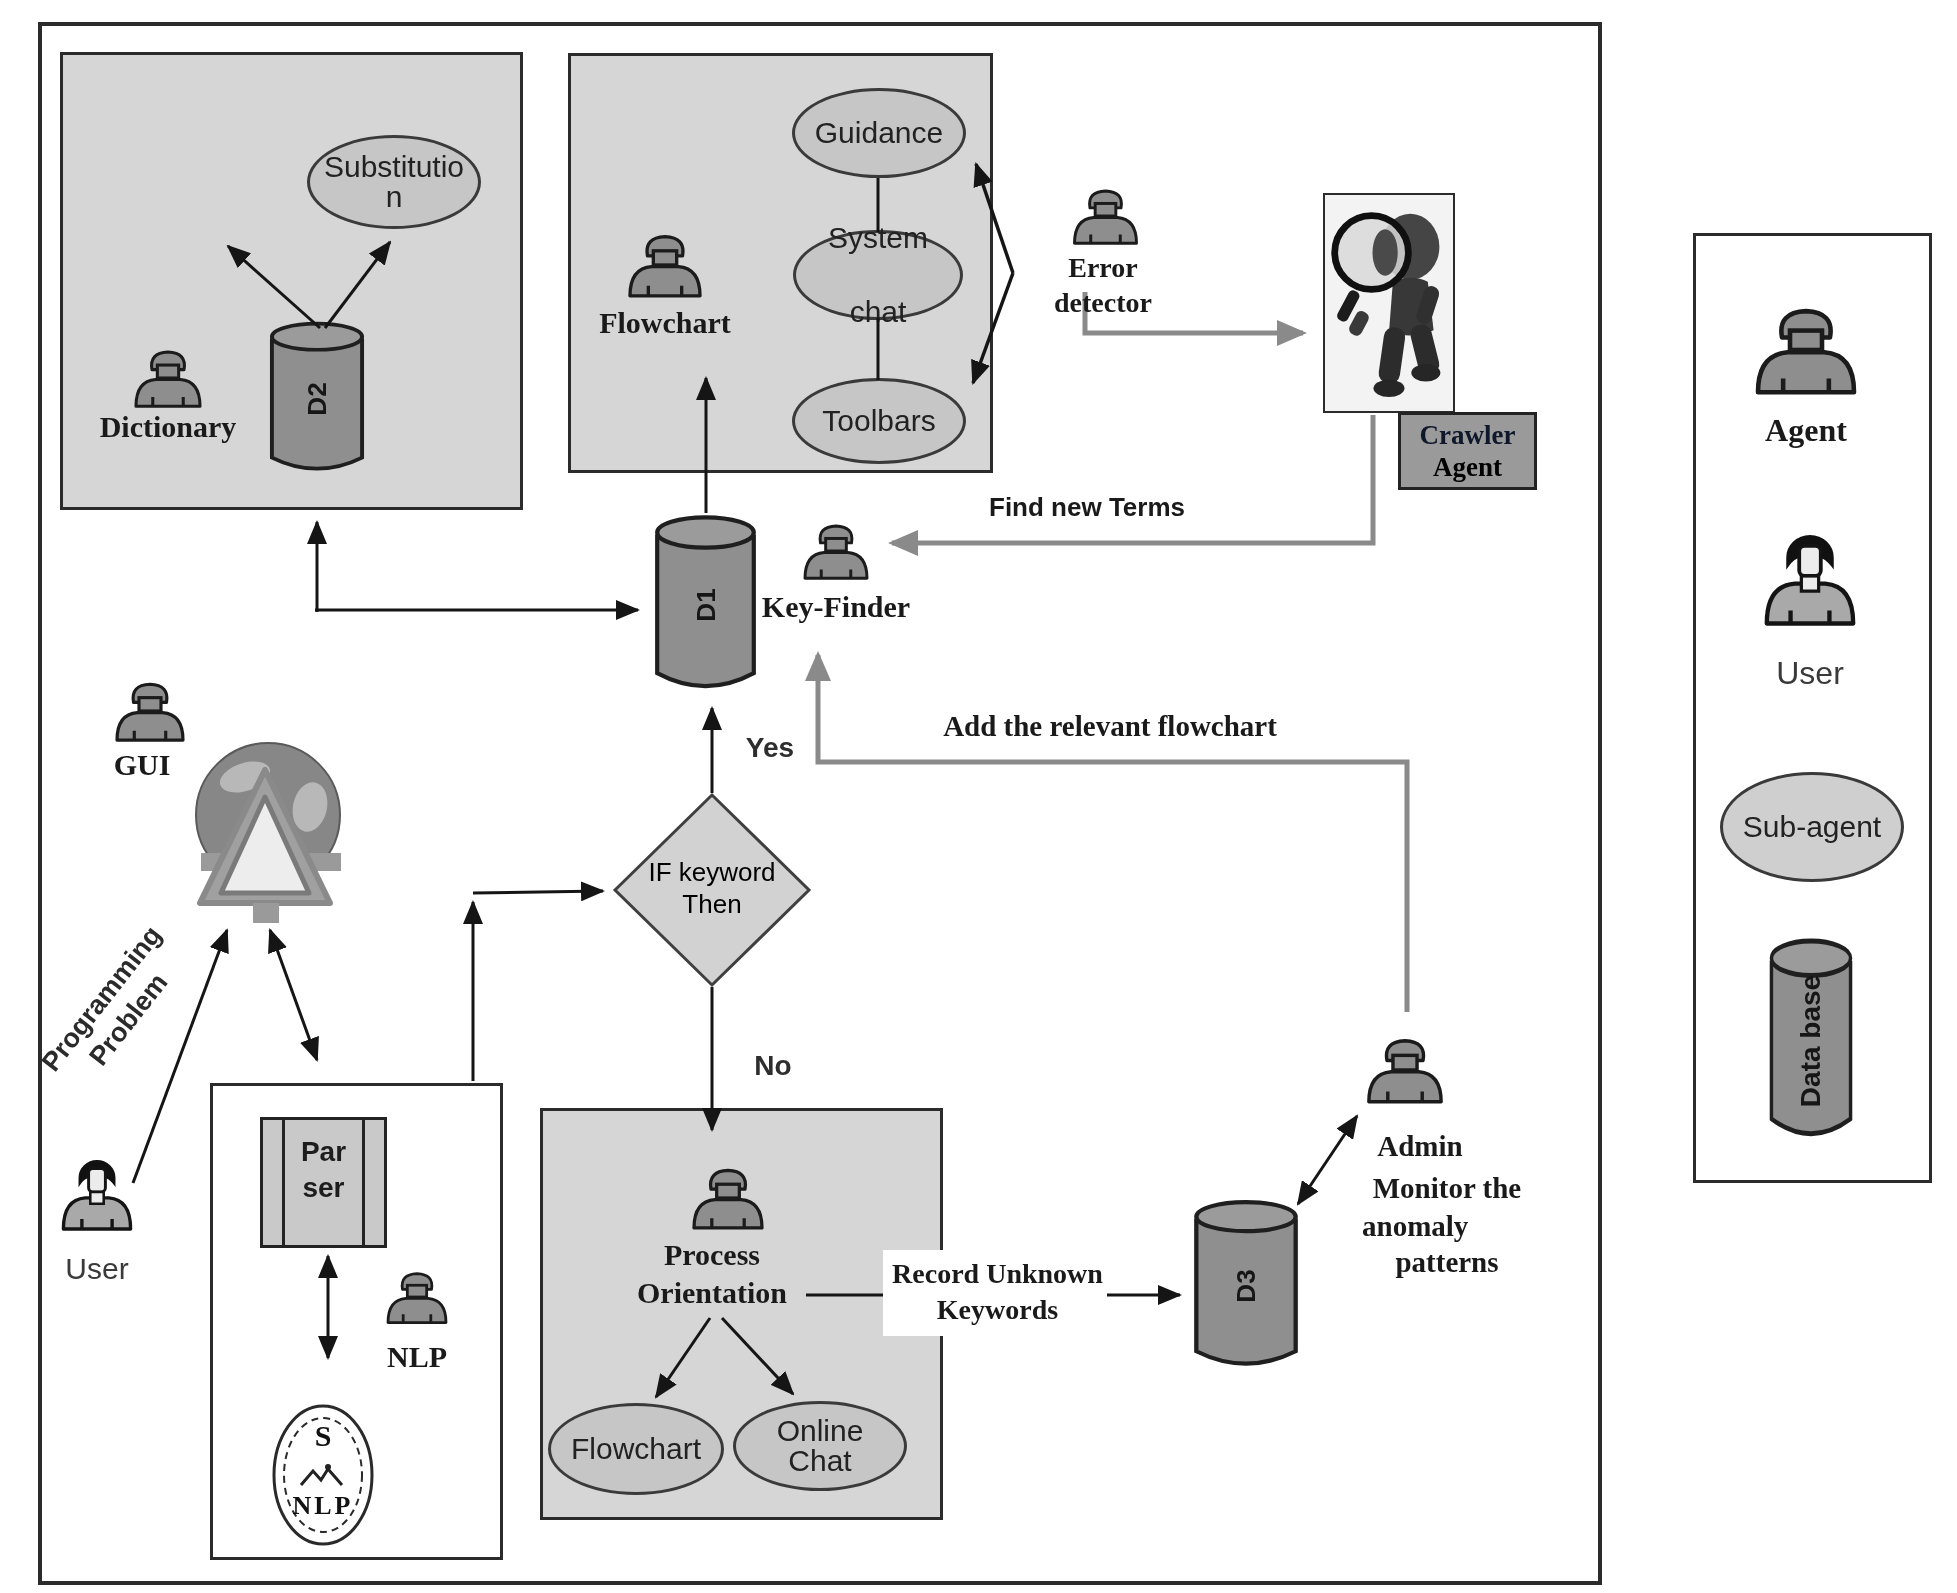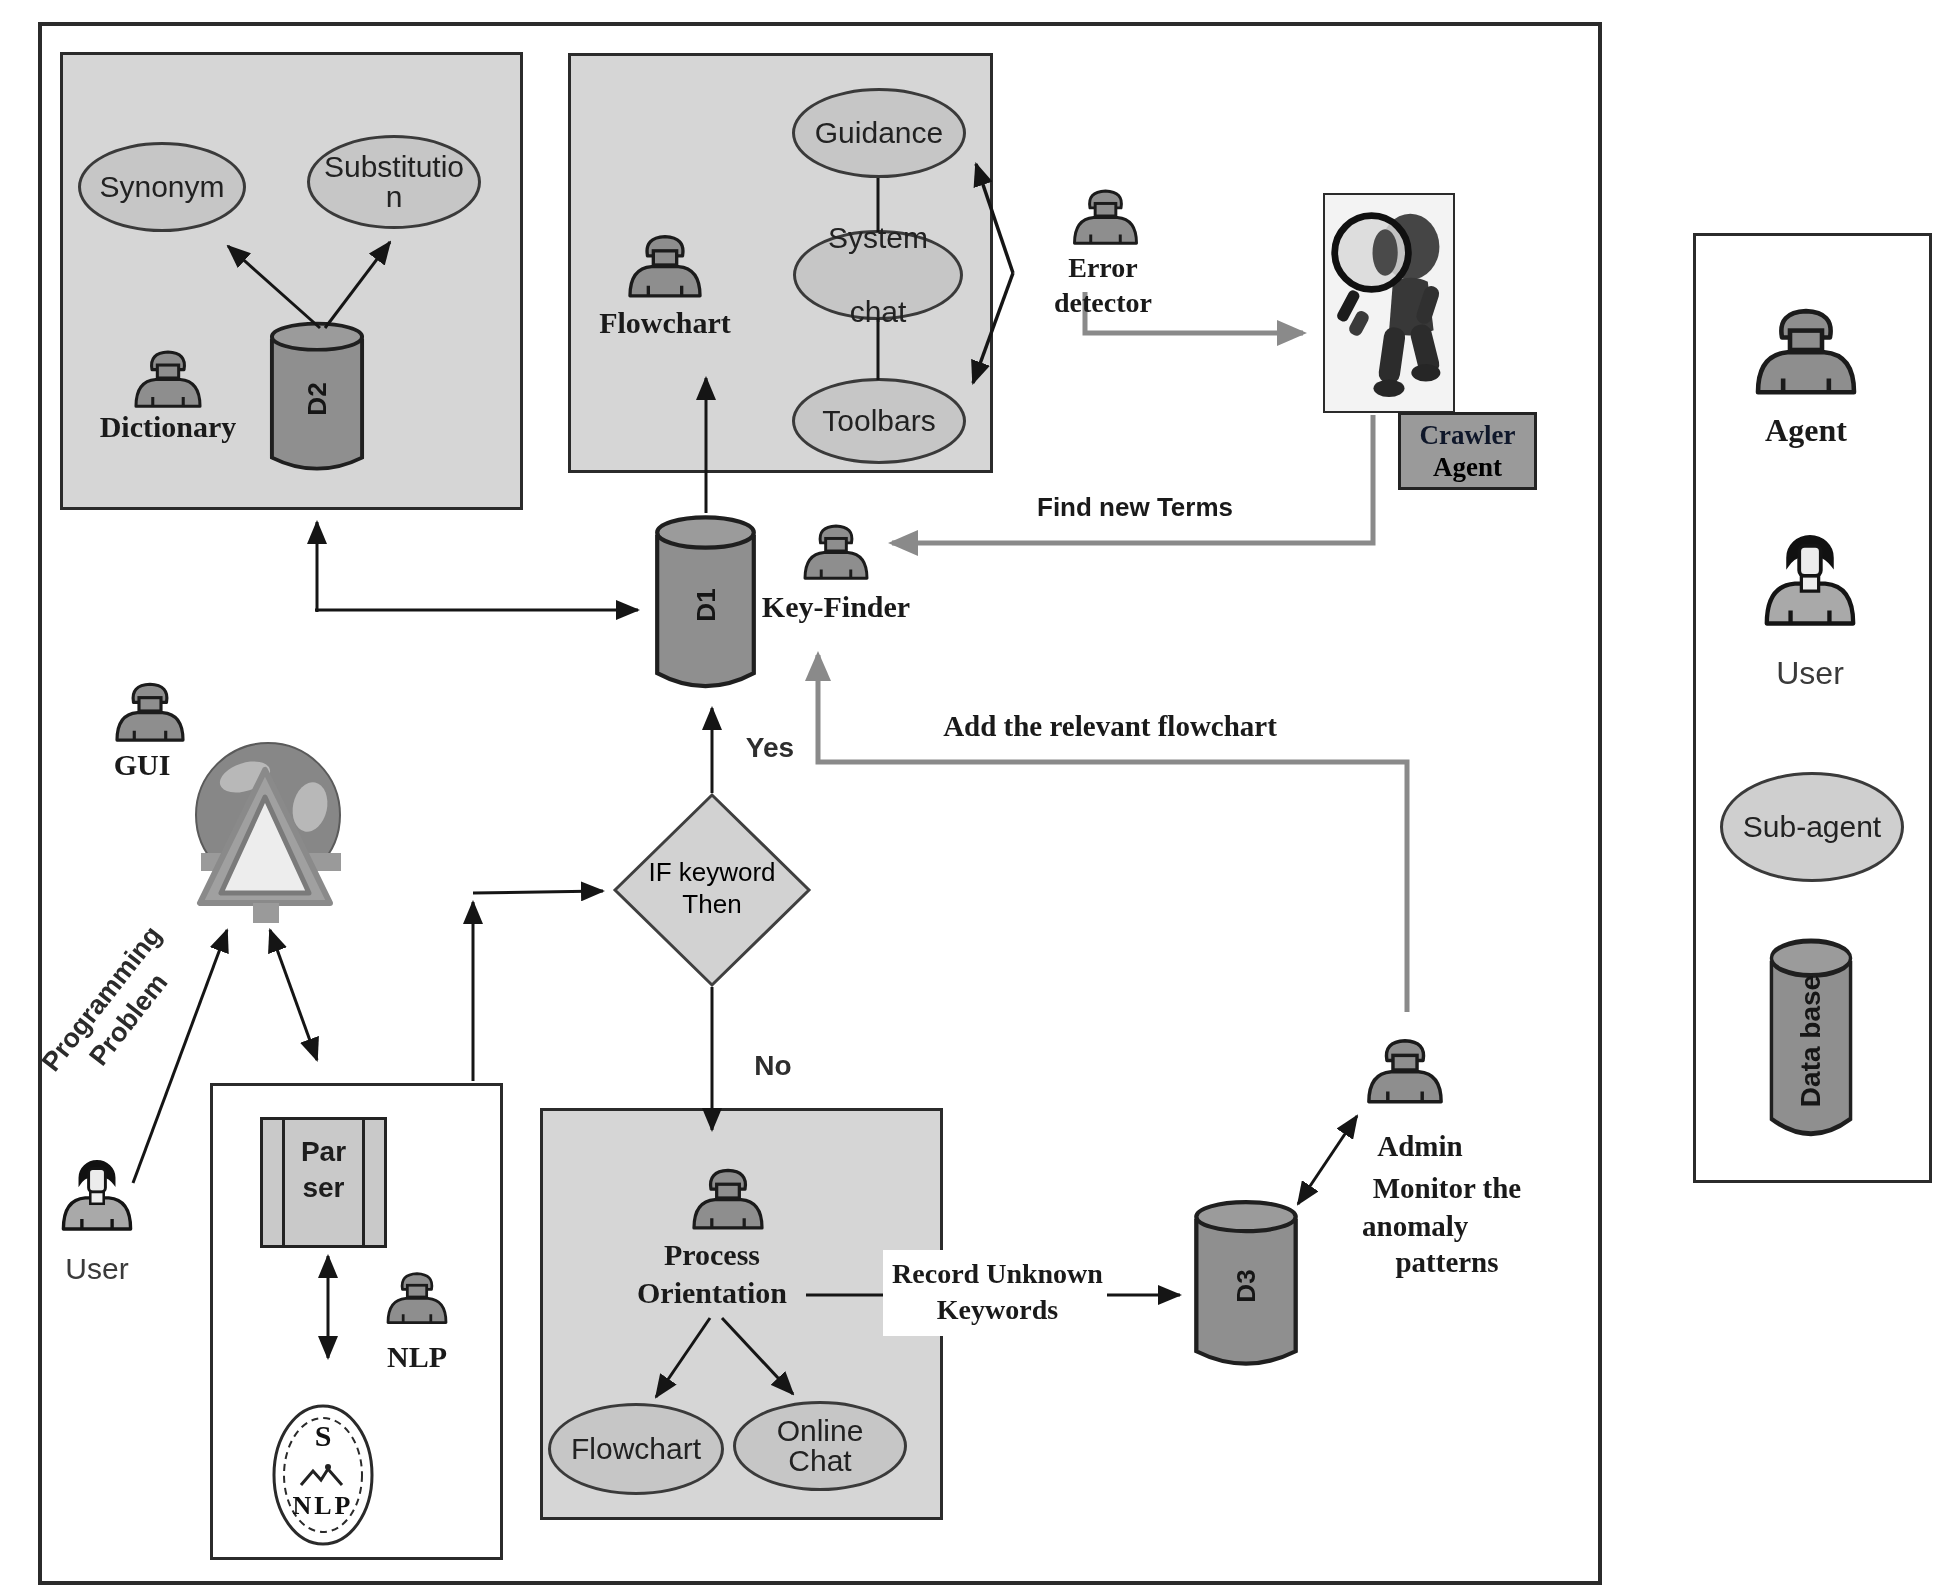--- a/index.html
+++ b/index.html
@@ -123,23 +123,20 @@
 
     <line x1="806" y1="1295" x2="1180" y2="1295" stroke="#151515" stroke-width="3" marker-end="url(#mb)"></line>
 
     <line x1="1298" y1="1204" x2="1357" y2="1116" stroke="#151515" stroke-width="3" marker-start="url(#mbr)" marker-end="url(#mb)"></line>
 
     <polyline points="1085,292 1085,333 1303,333" fill="none" stroke="#8a8a8a" stroke-width="5" marker-end="url(#mg)"></polyline>
     <polyline points="1373,415 1373,543 892,543" fill="none" stroke="#8a8a8a" stroke-width="5" marker-end="url(#mg)"></polyline>
     <polyline points="1407,1012 1407,762 818,762 818,655" fill="none" stroke="#8a8a8a" stroke-width="5" marker-end="url(#mg)"></polyline>
   </svg>
 
-  <div class="abs ellipse" style="left:78px;top:142px;width:168px;height:90px;">
-    <div>Synonym</div>
-  </div>
   <div class="abs ellipse" style="left:307px;top:135px;width:174px;height:94px;">
     <div>Substitutio</div>
     <div>n</div>
   </div>
 
   <div class="abs cyl" style="left:268px;top:320px;width:98px;height:158px;">
     <svg viewBox="0 0 100 170" preserveAspectRatio="none">
       <path d="M4 20 L4 148 Q50 172 96 148 L96 20" fill="#8f8f8f" stroke="#1f1f1f" stroke-width="4"></path>
       <ellipse cx="50" cy="18" rx="46" ry="14" fill="#9b9b9b" stroke="#1f1f1f" stroke-width="4"></ellipse>
     </svg>
@@ -166,21 +163,21 @@
       <use href="#sym-agent"></use>
     </svg>
   <div class="abs lbl serif" style="left:585px;top:306px;width:160px;font-size:30px;">Flowchart</div>
 
   <svg class="abs icon" style="left:1063px;top:185px;width:85px;height:62px;">
       <use href="#sym-agent"></use>
     </svg>
   <div class="abs lbl serif" style="left:1053px;top:252px;width:100px;font-size:28px;">Error</div>
   <div class="abs lbl serif" style="left:1040px;top:287px;width:126px;font-size:28px;">detector</div>
 
-  <div class="abs lbl sans" style="left:987px;top:492px;width:200px;font-size:26px;font-weight:bold;margin-left:48px;">Find new Terms</div>
+  <div class="abs lbl sans" style="left:987px;top:492px;width:200px;font-size:26px;font-weight:bold;">Find new Terms</div>
 
   <div class="abs cyl" style="left:653px;top:513px;width:105px;height:184px;">
     <svg viewBox="0 0 100 170" preserveAspectRatio="none">
       <path d="M4 20 L4 148 Q50 172 96 148 L96 20" fill="#8f8f8f" stroke="#1f1f1f" stroke-width="4"></path>
       <ellipse cx="50" cy="18" rx="46" ry="14" fill="#9b9b9b" stroke="#1f1f1f" stroke-width="4"></ellipse>
     </svg>
     <div class="rot">D1</div>
   </div>
 
   <svg class="abs icon" style="left:792px;top:520px;width:88px;height:62px;">

